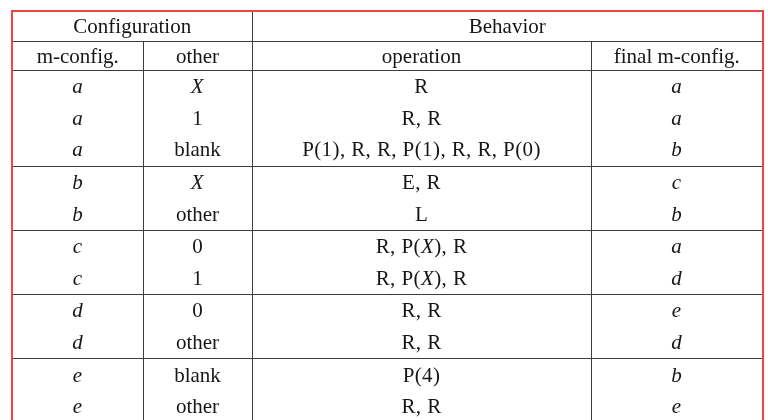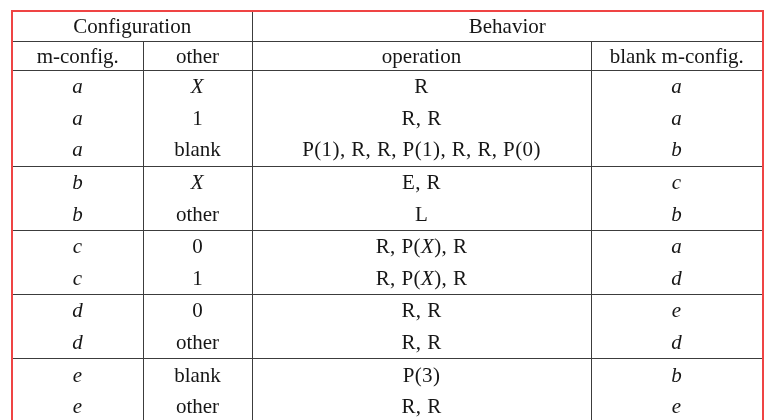--- a/index.html
+++ b/index.html
@@ -58,21 +58,21 @@
     </colgroup>
     <thead>
       <tr class="hdr-top">
         <th colspan="2">Configuration</th>
         <th colspan="2" class="col-sep">Behavior</th>
       </tr>
       <tr class="hdr-sub">
         <th>m-config.</th>
         <th class="col-sep">other</th>
         <th class="col-sep">operation</th>
-        <th class="col-sep">blank m-config.</th>
+        <th class="col-sep">final m-config.</th>
       </tr>
     </thead>
     <tbody id="tm-body">
         <tr>
           <td><i>a</i></td>
           <td class="col-sep"><i>X</i></td>
           <td class="col-sep"><span class="op">R</span></td>
           <td class="col-sep"><i>a</i></td>
         </tr>
         <tr>
@@ -119,21 +119,21 @@
         </tr>
         <tr>
           <td><i>d</i></td>
           <td class="col-sep">other</td>
           <td class="col-sep"><span class="op">R, R</span></td>
           <td class="col-sep"><i>d</i></td>
         </tr>
         <tr class="group-start">
           <td><i>e</i></td>
           <td class="col-sep">blank</td>
-          <td class="col-sep"><span class="op">P(3)</span></td>
+          <td class="col-sep"><span class="op">P(4)</span></td>
           <td class="col-sep"><i>b</i></td>
         </tr>
         <tr>
           <td><i>e</i></td>
           <td class="col-sep">other</td>
           <td class="col-sep"><span class="op">R, R</span></td>
           <td class="col-sep"><i>e</i></td>
         </tr>
       </tbody>
   </table>

